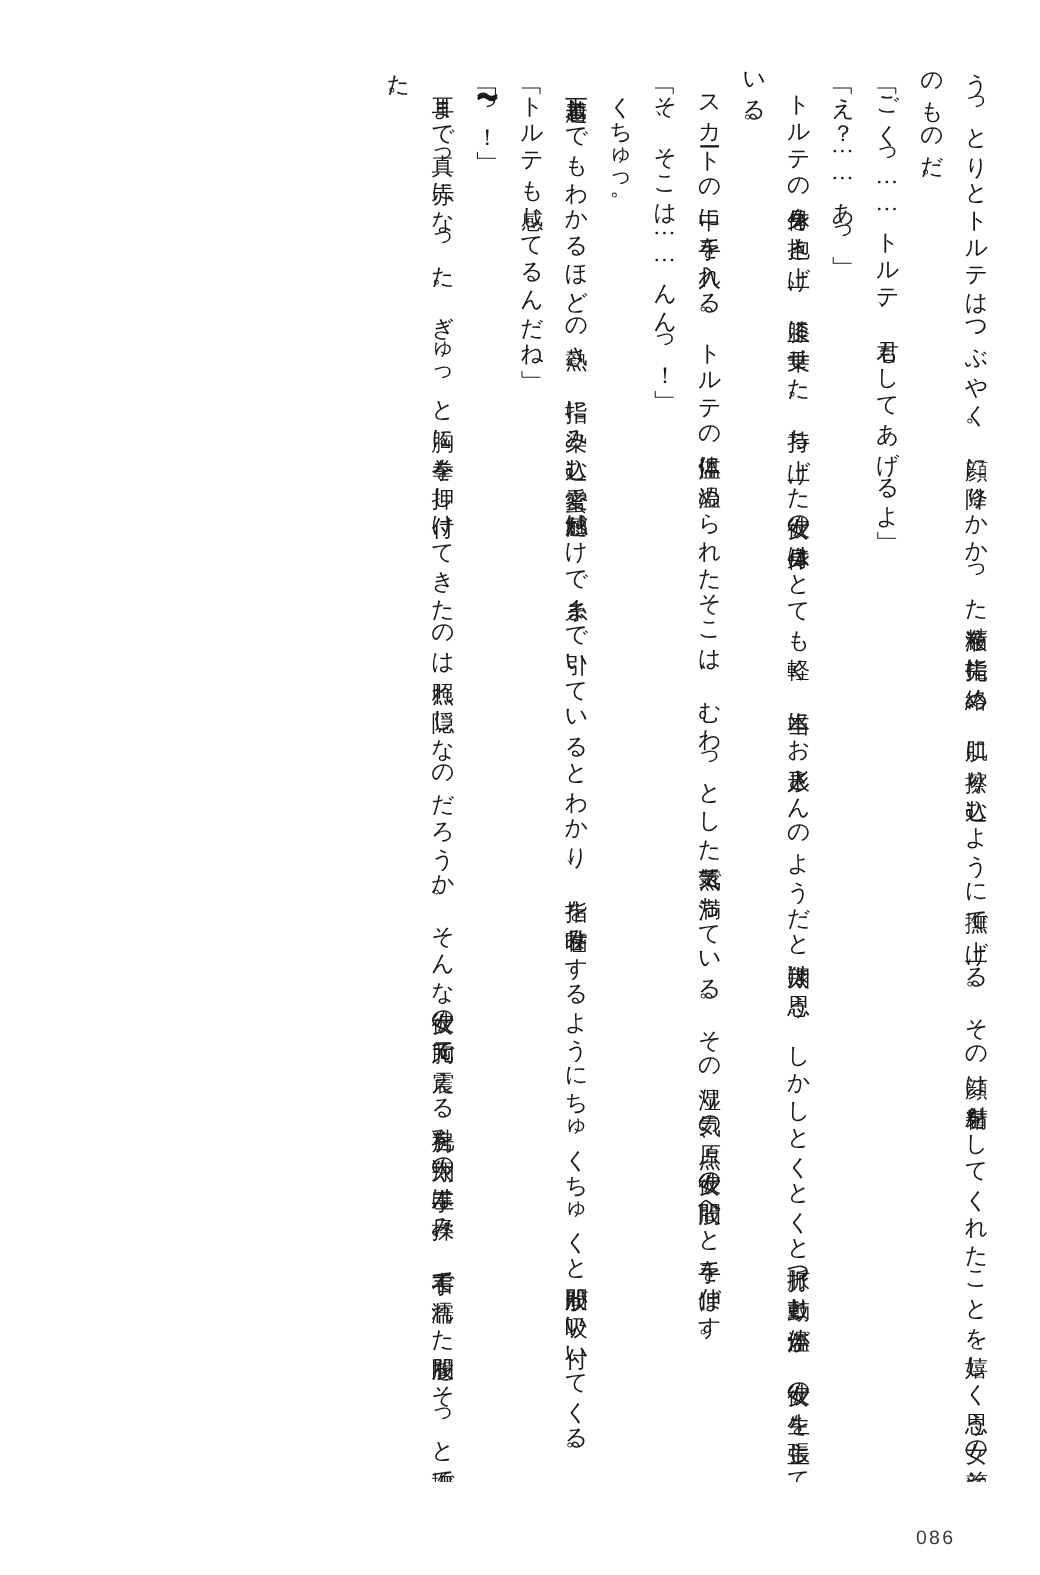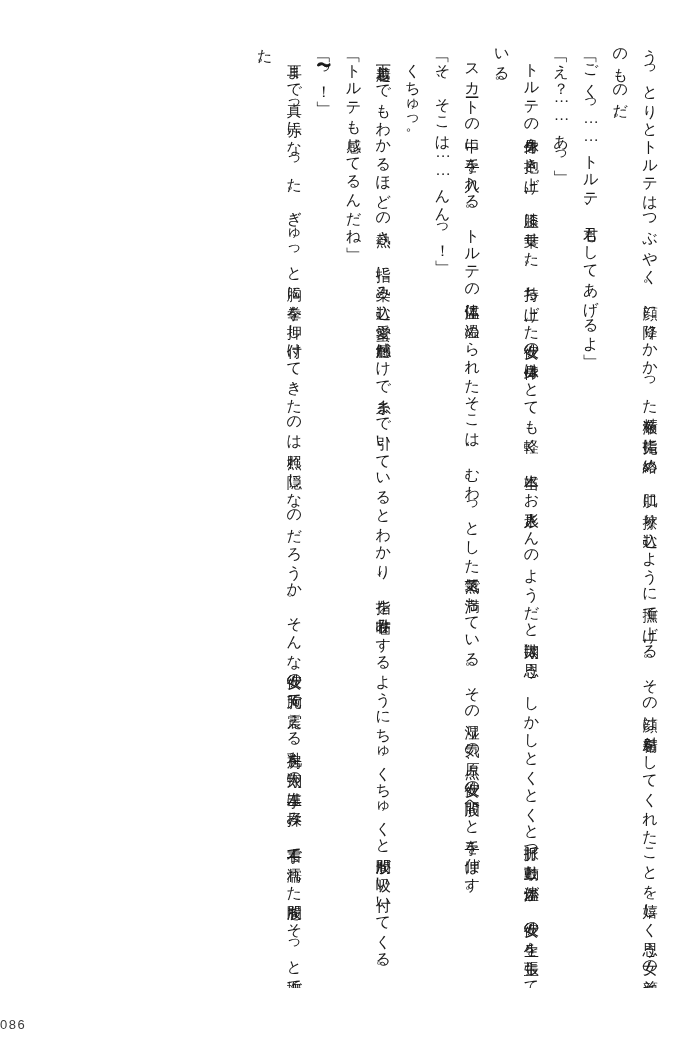--- a/index.html
+++ b/index.html
@@ -41,21 +41,21 @@
     text-indent: 0;
   }
   #text-block p.indent {
     text-indent: 1em;
   }
   #page-number {
     position: absolute;
     bottom: 18px;
     left: 0;
     width: 637px;
-    text-align: left;
+    text-align: right;
     font-family: "Liberation Sans", "DejaVu Sans", sans-serif;
     font-size: 13px;
     letter-spacing: 0.12em;
     color: #3a3a3a;
   }
 </style>
 </head>
 <body>
 
 <div id="page">

